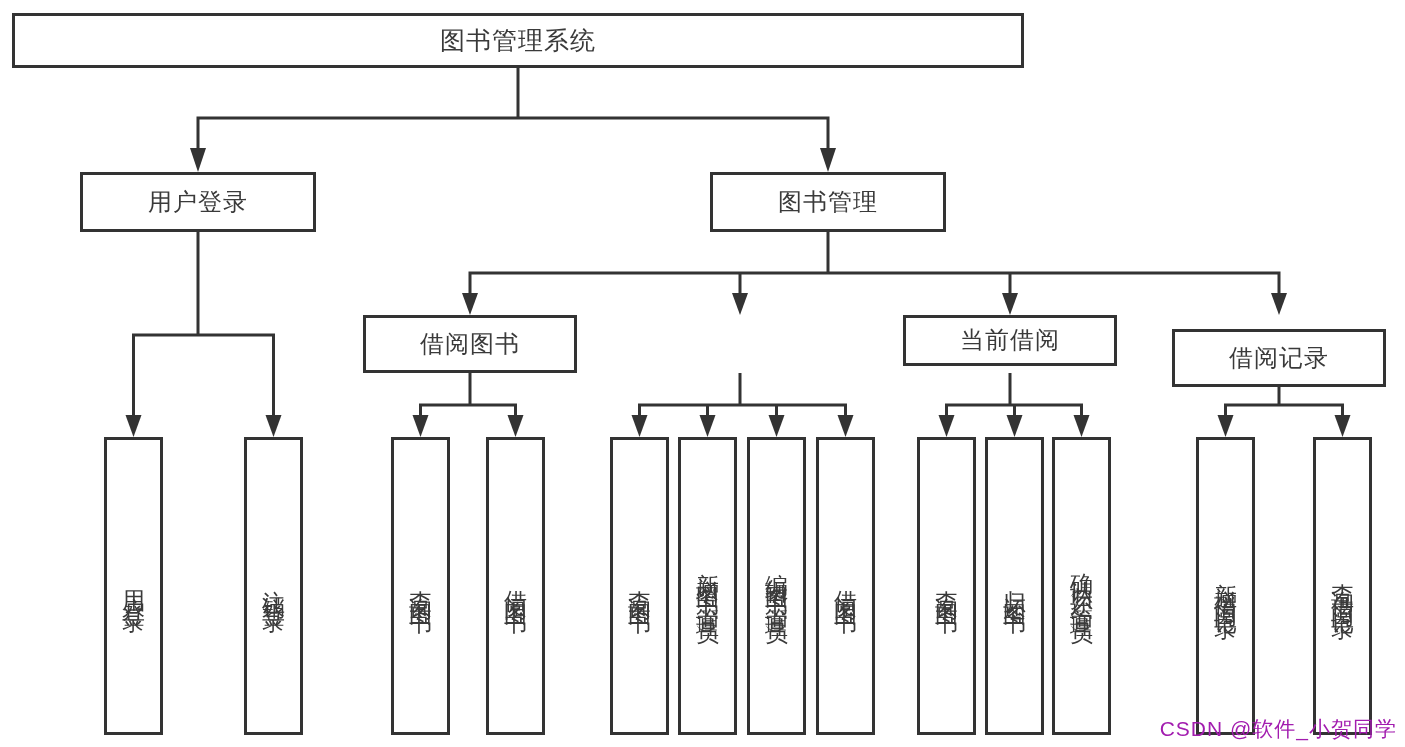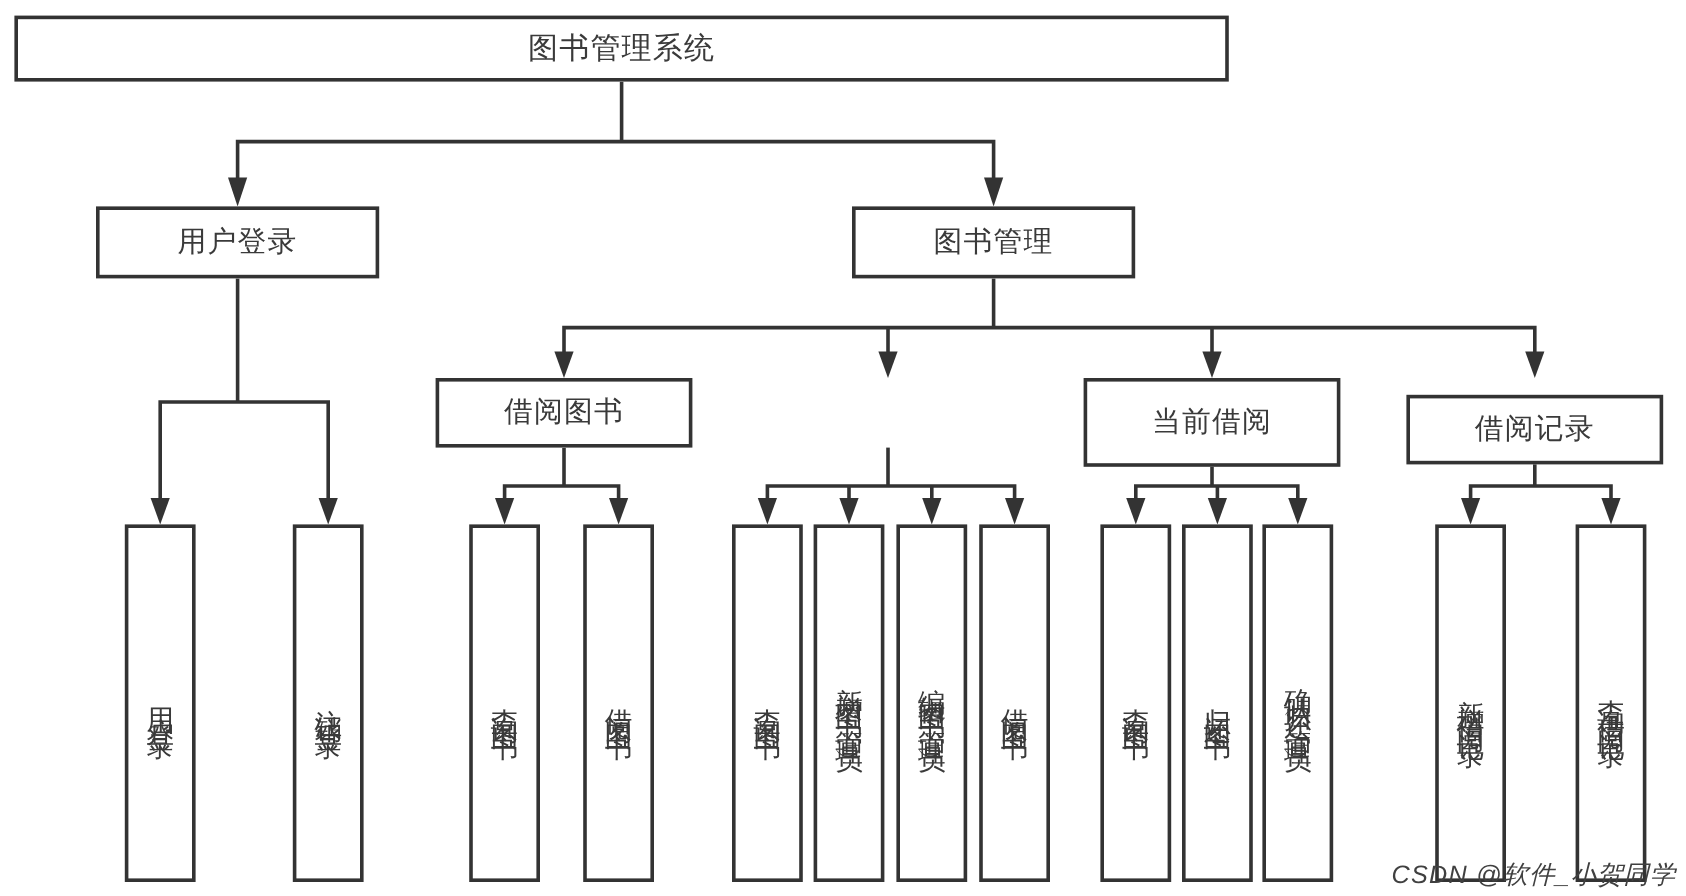--- a/index.html
+++ b/index.html
@@ -37,24 +37,23 @@
     font-size: 23px;
     letter-spacing: 7px;
     line-height: 1;
   }
   .watermark {
     position: absolute;
     right: 8px;
     bottom: 4px;
     z-index: 3;
     font-size: 21px;
-    color: #404040;
+    color: #a21caf;
     letter-spacing: 1px;
     white-space: nowrap;
-    font-style: italic;
   }
 </style>
 </head>
 <body>
 
 <div id="canvas">
 
   <svg id="wires" width="1405" height="747" viewBox="0 0 1405 747" xmlns="http://www.w3.org/2000/svg">
     <g stroke="#333333" stroke-width="3" fill="none" stroke-linejoin="miter">
 
@@ -110,21 +109,21 @@
       <polygon points="1334.5,415 1350.5,415 1342.5,437"></polygon>
     </g>
   </svg>
 
   <div class="node h-node root-node" style="left:12px; top:13px; width:1012px; height:55px;">图书管理系统</div>
 
   <div class="node h-node" style="left:80px; top:172px; width:236px; height:60px;">用户登录</div>
   <div class="node h-node" style="left:710px; top:172px; width:236px; height:60px;text-align:right;">图书管理</div>
 
   <div class="node h-node" style="left:363px; top:315px; width:214px; height:58px;">借阅图书</div>
-  <div class="node h-node" style="left:903px; top:315px; width:214px; height:74px;">当前借阅</div>
+  <div class="node h-node" style="left:903px; top:315px; width:214px; height:51px;">当前借阅</div>
   <div class="node h-node" style="left:1172px; top:329px; width:214px; height:58px;">借阅记录</div>
 
   <div class="node leaf" style="left:104px; top:437px; width:59px; height:298px;">用户登录</div>
   <div class="node leaf" style="left:244px; top:437px; width:59px; height:298px;">注销登录</div>
 
   <div class="node leaf" style="left:391px; top:437px; width:59px; height:298px;">查询图书</div>
   <div class="node leaf" style="left:486px; top:437px; width:59px; height:298px;">借阅图书</div>
 
   <div class="node leaf" style="left:610px; top:437px; width:59px; height:298px;">查询图书</div>
   <div class="node leaf" style="left:678px; top:437px; width:59px; height:298px;">新增图书（管理员）</div>

